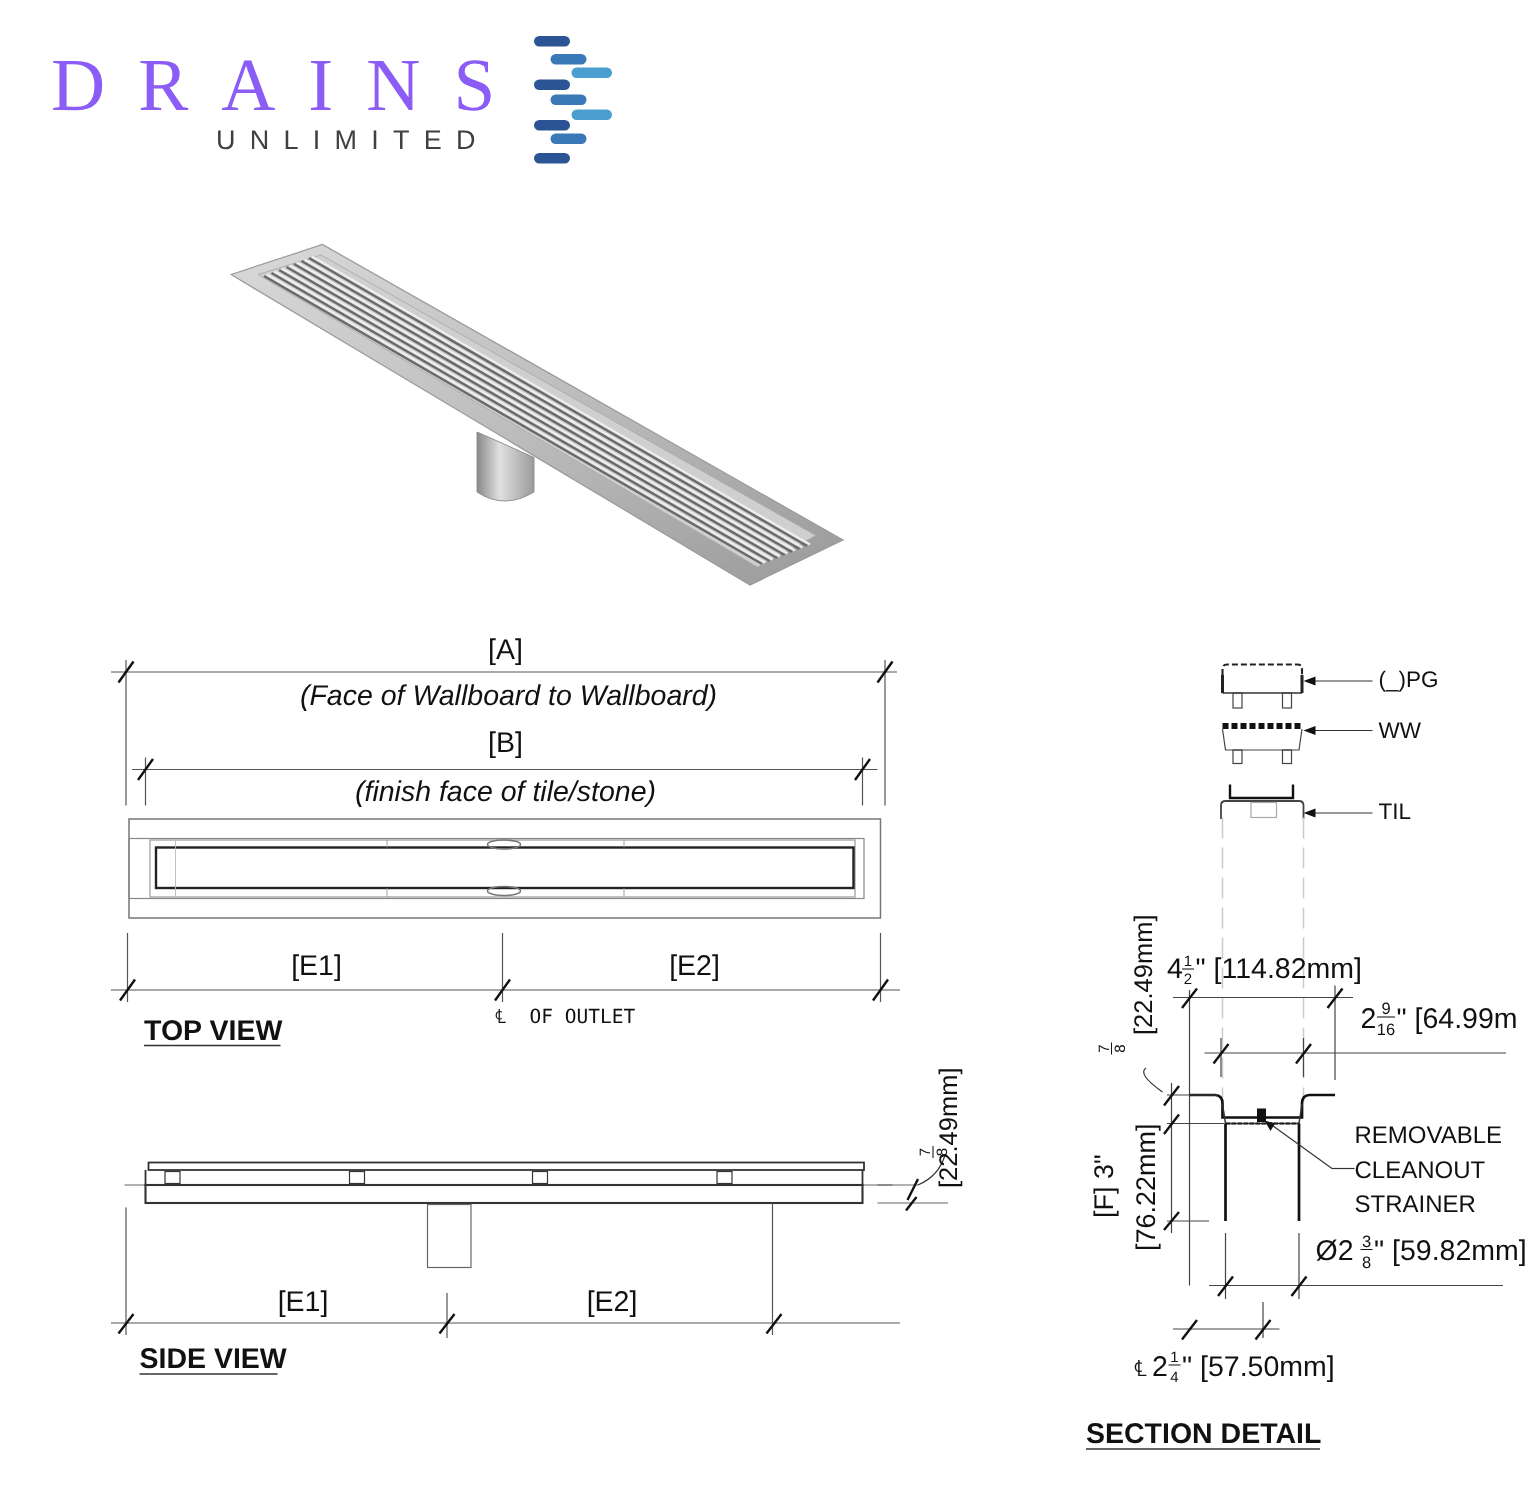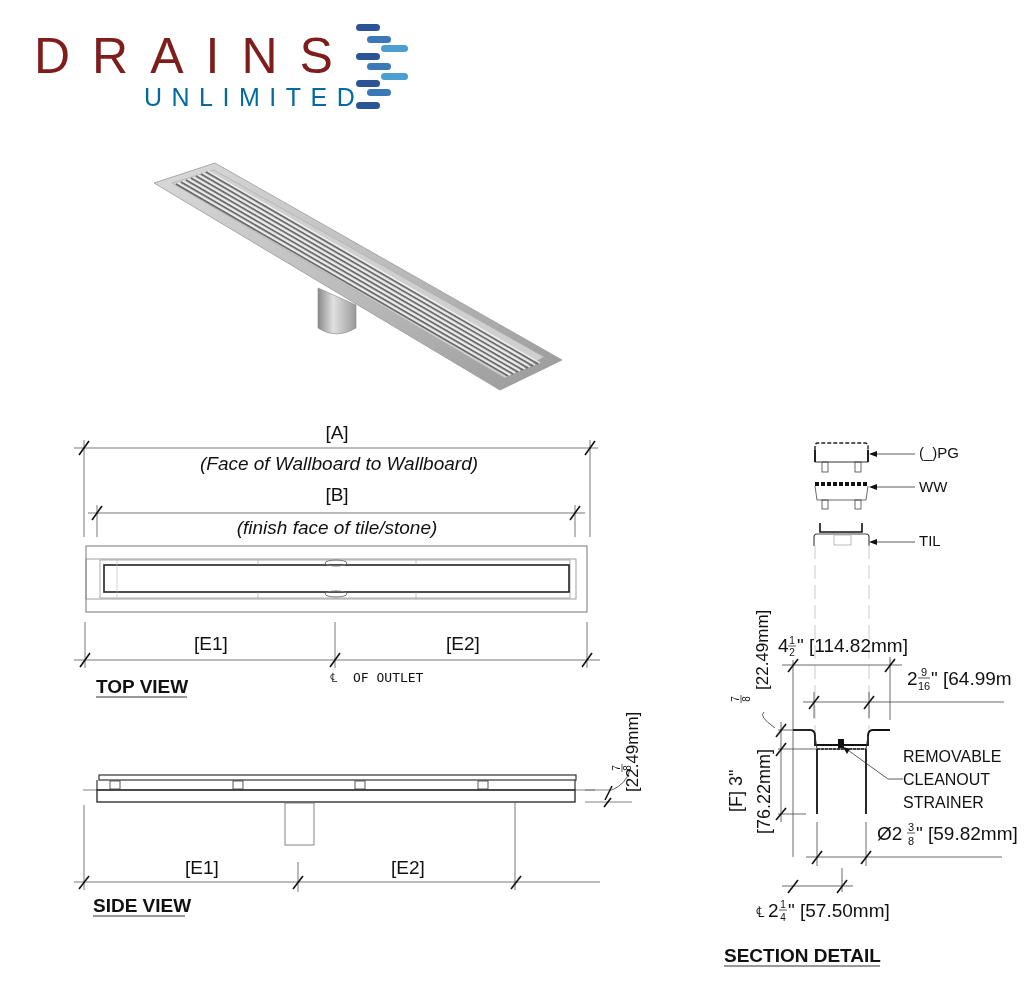--- a/index.html
+++ b/index.html
@@ -1,19 +1,19 @@
 <!DOCTYPE html>
 <html><head>
   <meta charset="utf-8">
   <style>
     html, body { margin: 0; padding: 0; background: #ffffff; }
     body { width: 1024px; height: 997px; position: relative; overflow: hidden; font-family: "Liberation Sans", sans-serif; }
     .logo { position: absolute; left: 31px; top: 23px; width: 380px; height: 86px; background: #fff; }
-    .logo-drains { position: absolute; left: 3px; top: 4px; font-family: Liberation Sans, sans-serif; font-size: 50px; letter-spacing: 22px; color: #7f1d1d; font-weight: normal; }
-    .logo-unlimited { position: absolute; left: 113px; top: 60px; font-family: "Liberation Sans", sans-serif; font-size: 25px; letter-spacing: 9.5px; color: #0369a1; }
+    .logo-drains { position: absolute; left: 3px; top: 4px; font-family: Liberation Serif, serif; font-size: 50px; letter-spacing: 22px; color: #8b5cf6; font-weight: normal; }
+    .logo-unlimited { position: absolute; left: 113px; top: 60px; font-family: "Liberation Sans", sans-serif; font-size: 18px; letter-spacing: 9.5px; color: #404040; }
     .bars { position: absolute; left: 322px; top: 0; width: 70px; height: 86px; }
     .bar { position: absolute; height: 7px; border-radius: 4px; }
     .svgwrap { position: absolute; left: 0; top: 0; }
     .t { font-family: "Liberation Sans", sans-serif; fill: #111; }
     .mono { font-family: "DejaVu Sans Mono", monospace; fill: #111; }
     .title { font-family: "Liberation Sans", sans-serif; font-weight: bold; fill: #111; }
   </style>
 </head>
 <body>
 

